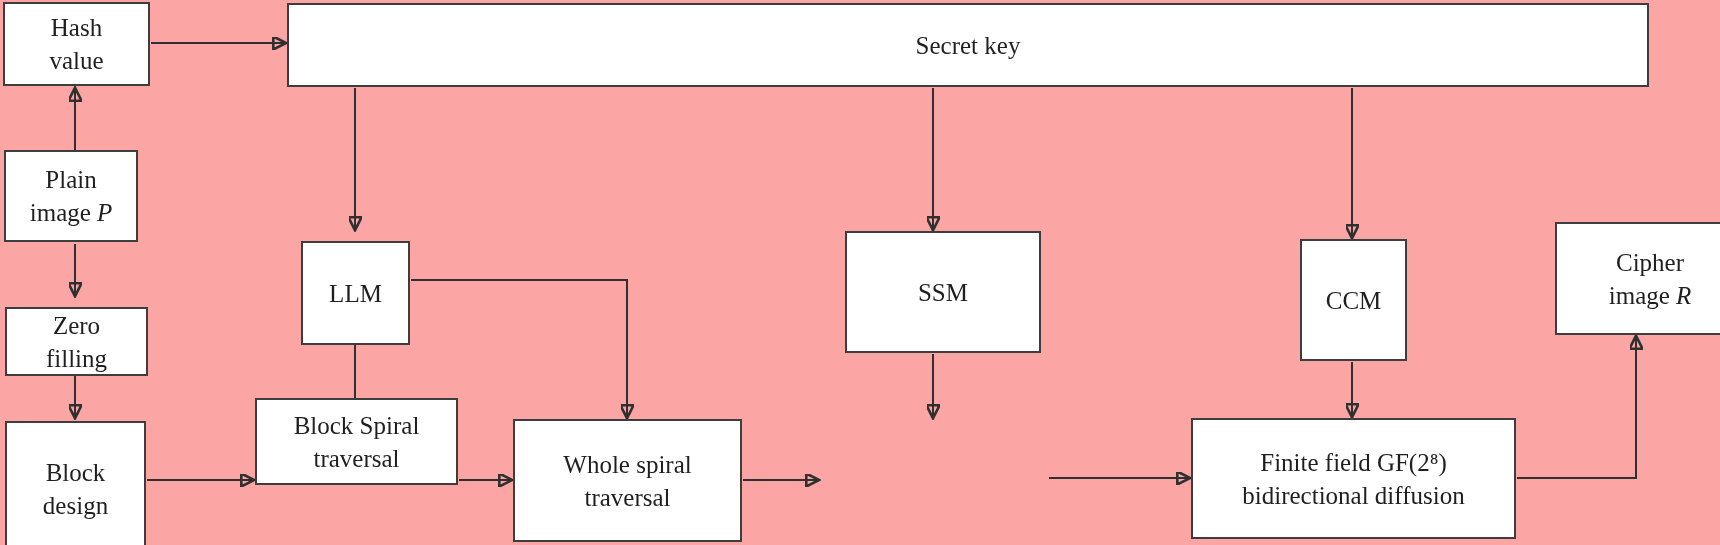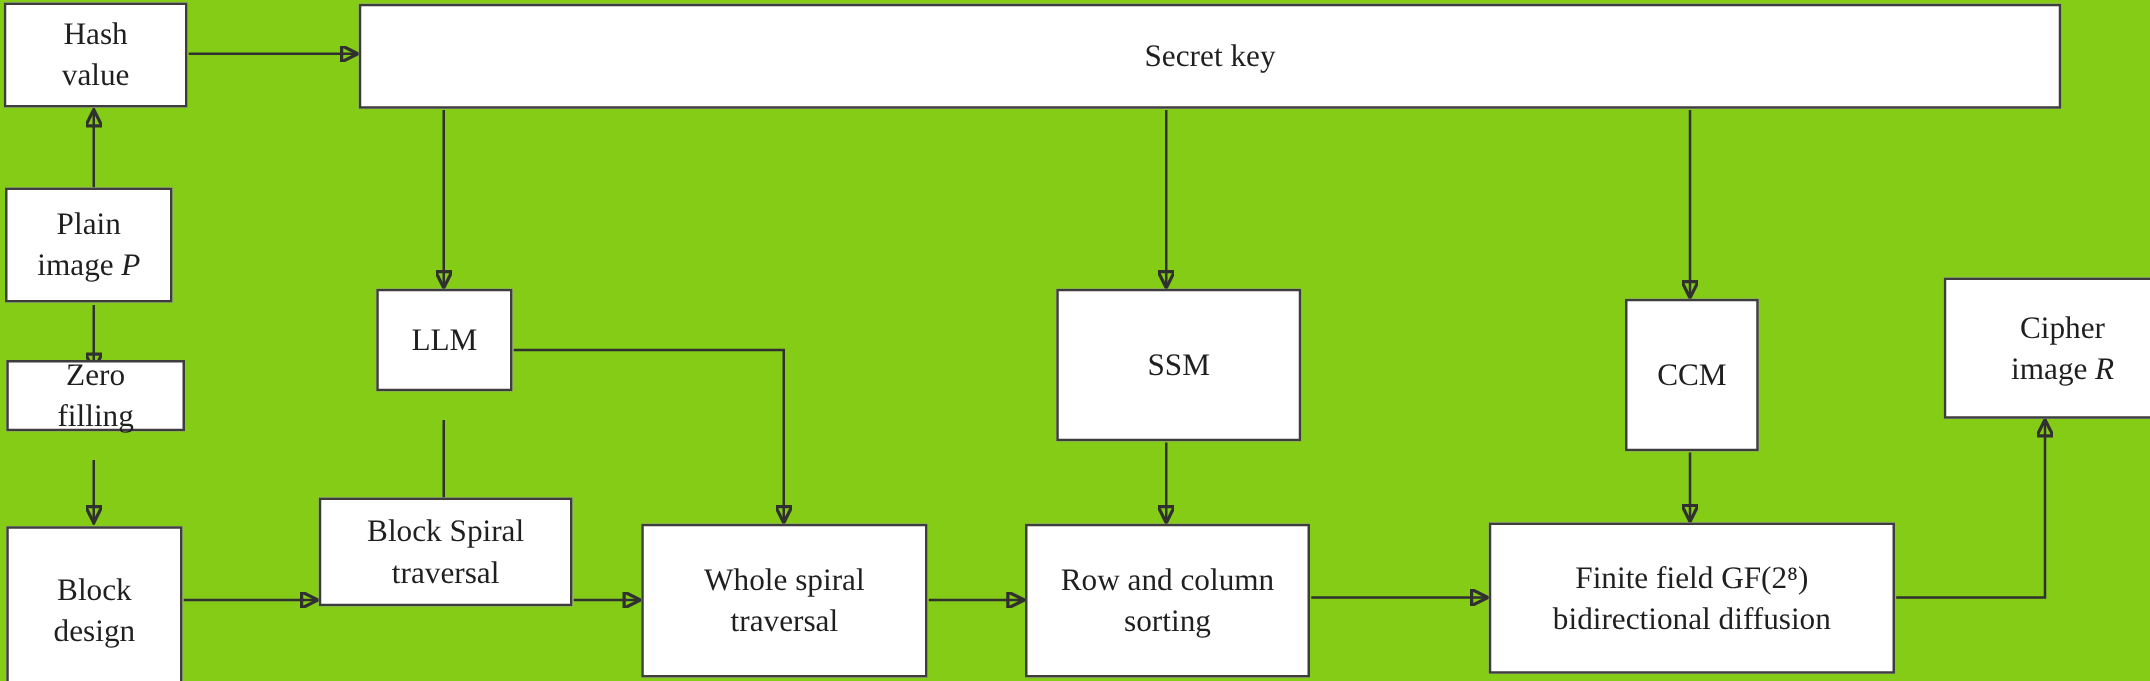--- a/index.html
+++ b/index.html
@@ -1,19 +1,19 @@
 <!DOCTYPE html>
 <html><head>
 <meta charset="utf-8">
 <style>
   html,body{margin:0;padding:0;background:#ffffff;}
   #canvas{
     position:relative;
     width:1720px;height:545px;
-    background:#84cc16;
+    background:#fca5a5;
     font-family:"Liberation Serif","DejaVu Serif",serif;
     color:#1f1f1f;
     overflow:hidden;
   }
   .node{
     position:absolute;
     box-sizing:border-box;
     border:2px solid #3d3d3d;
     background:#ffffff;
     display:flex;
@@ -76,35 +76,35 @@
   <div class="node" style="left:3px;top:2px;width:147px;height:84px">
     <span class="lbl">Hash
 value</span>
   </div>
 
   <div class="node" style="left:4px;top:150px;width:134px;height:92px">
     <span class="lbl"><span>Plain
 image</span><i class="var">P</i></span>
   </div>
 
-  <div class="node" style="left:5px;top:288px;width:143px;height:57px">
+  <div class="node" style="left:5px;top:307px;width:143px;height:69px">
     <span class="lbl">Zero
 filling</span>
   </div>
 
   <div class="node" style="left:5px;top:421px;width:141px;height:136px">
     <span class="lbl">Block
 design</span>
   </div>
 
   <div class="node" style="left:287px;top:3px;width:1362px;height:84px">
     <span class="lbl">Secret key</span>
   </div>
 
-  <div class="node" style="left:301px;top:231px;width:109px;height:82px">
+  <div class="node" style="left:301px;top:241px;width:109px;height:104px">
     <span class="lbl">LLM</span>
   </div>
 
   <div class="node" style="left:845px;top:231px;width:196px;height:122px">
     <span class="lbl">SSM</span>
   </div>
 
   <div class="node" style="left:1300px;top:239px;width:107px;height:122px">
     <span class="lbl">CCM</span>
   </div>
@@ -112,24 +112,20 @@
   <div class="node" style="left:255px;top:398px;width:203px;height:87px">
     <span class="lbl">Block Spiral
 traversal</span>
   </div>
 
   <div class="node" style="left:513px;top:419px;width:229px;height:123px">
     <span class="lbl">Whole spiral
 traversal</span>
   </div>
 
-  <div class="node" style="left:820px;top:419px;width:228px;height:123px">
-    <span class="lbl">Row and column
-sorting</span>
-  </div>
 
   <div class="node" style="left:1191px;top:418px;width:325px;height:121px">
     <span class="lbl">Finite field GF(2⁸)
 bidirectional diffusion</span>
   </div>
 
   <div class="node" style="left:1555px;top:222px;width:190px;height:113px">
     <span class="lbl"><span>Cipher
 image</span><i class="var">R</i></span>
   </div>

